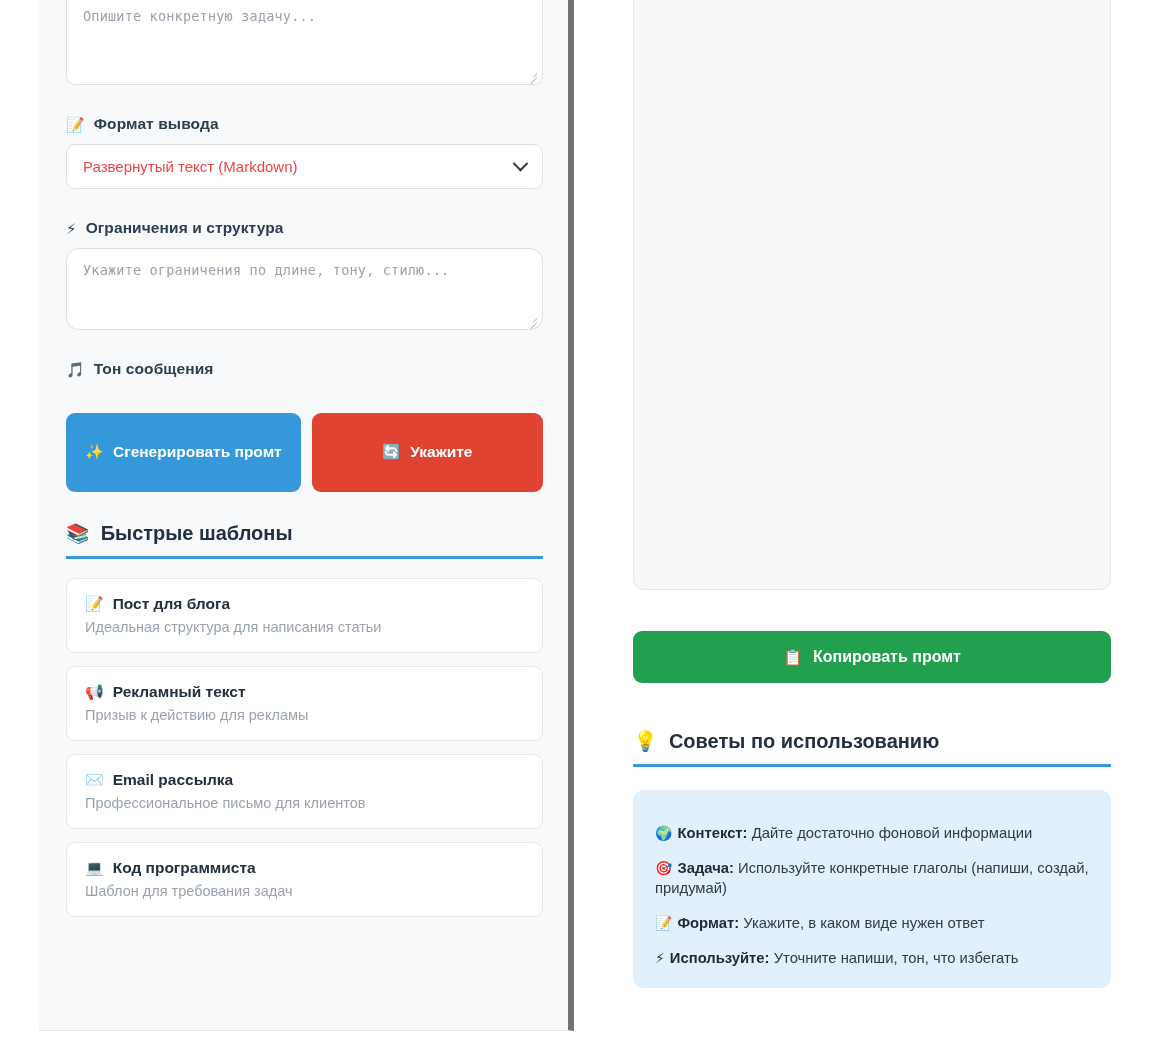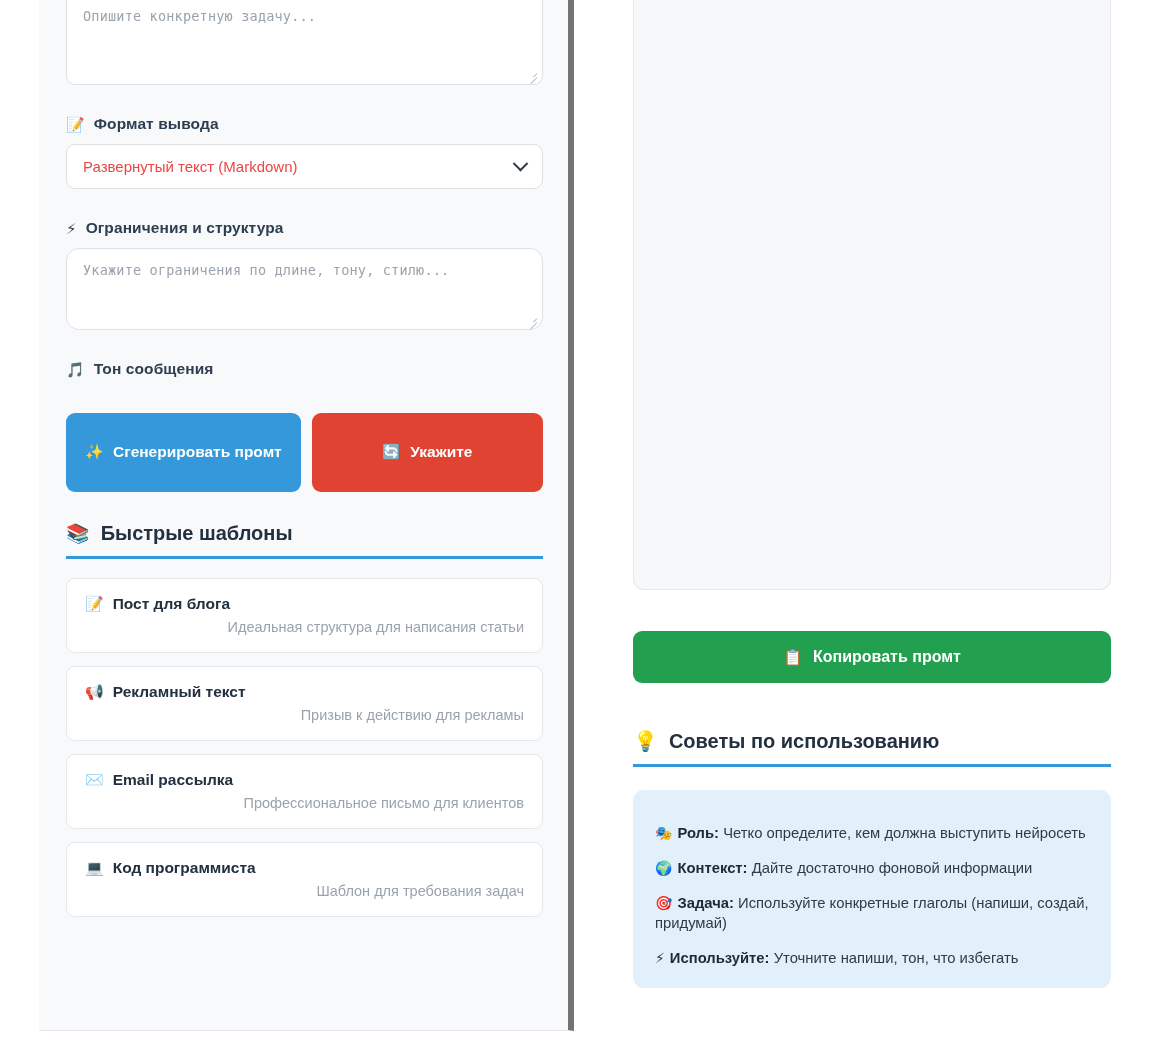--- a/index.html
+++ b/index.html
@@ -193,21 +193,20 @@
     font-weight: 700;
     color: #22303f;
     margin-bottom: 6px;
   }
   .tpl-title .emoji { font-size: 15px; }
   .tpl-desc {
     font-size: 14.5px;
     color: #9aa3ad;
     margin: 0;
     padding-left: 0;
-    text-align: right;
   }
 
   
   .output-box {
     width: 478px;
     height: 591px;
     margin-top: -1px;
     background: #f7f8fa;
     border: 1px solid #e4e8ec;
     border-top: none;
@@ -379,32 +378,32 @@
         <span>Копировать промт</span>
       </button>
 
       <div class="tips-head">
         <span class="emoji">💡</span>
         <span>Советы по использованию</span>
       </div>
 
       <div class="tips-box">
 
-        <p class="tip-item">
-          <span class="emoji">🎭</span><b>Роль:</b> <span>Четко определите, кем должна выступить нейросеть</span>
-        </p>
 
         <p class="tip-item">
           <span class="emoji">🌍</span><b>Контекст:</b> <span>Дайте достаточно фоновой информации</span>
         </p>
 
         <p class="tip-item">
           <span class="emoji">🎯</span><b>Задача:</b> <span>Используйте конкретные глаголы (напиши, создай, придумай)</span>
         </p>
 
+        <p class="tip-item">
+          <span class="emoji">📝</span><b>Формат:</b> <span>Укажите, в каком виде нужен ответ</span>
+        </p>
 
         <p class="tip-item">
           <span class="emoji">⚡</span><b>Используйте:</b> <span>Уточните напиши, тон, что избегать</span>
         </p>
 
       </div>
     </div>
 
   </div>
 </div>

